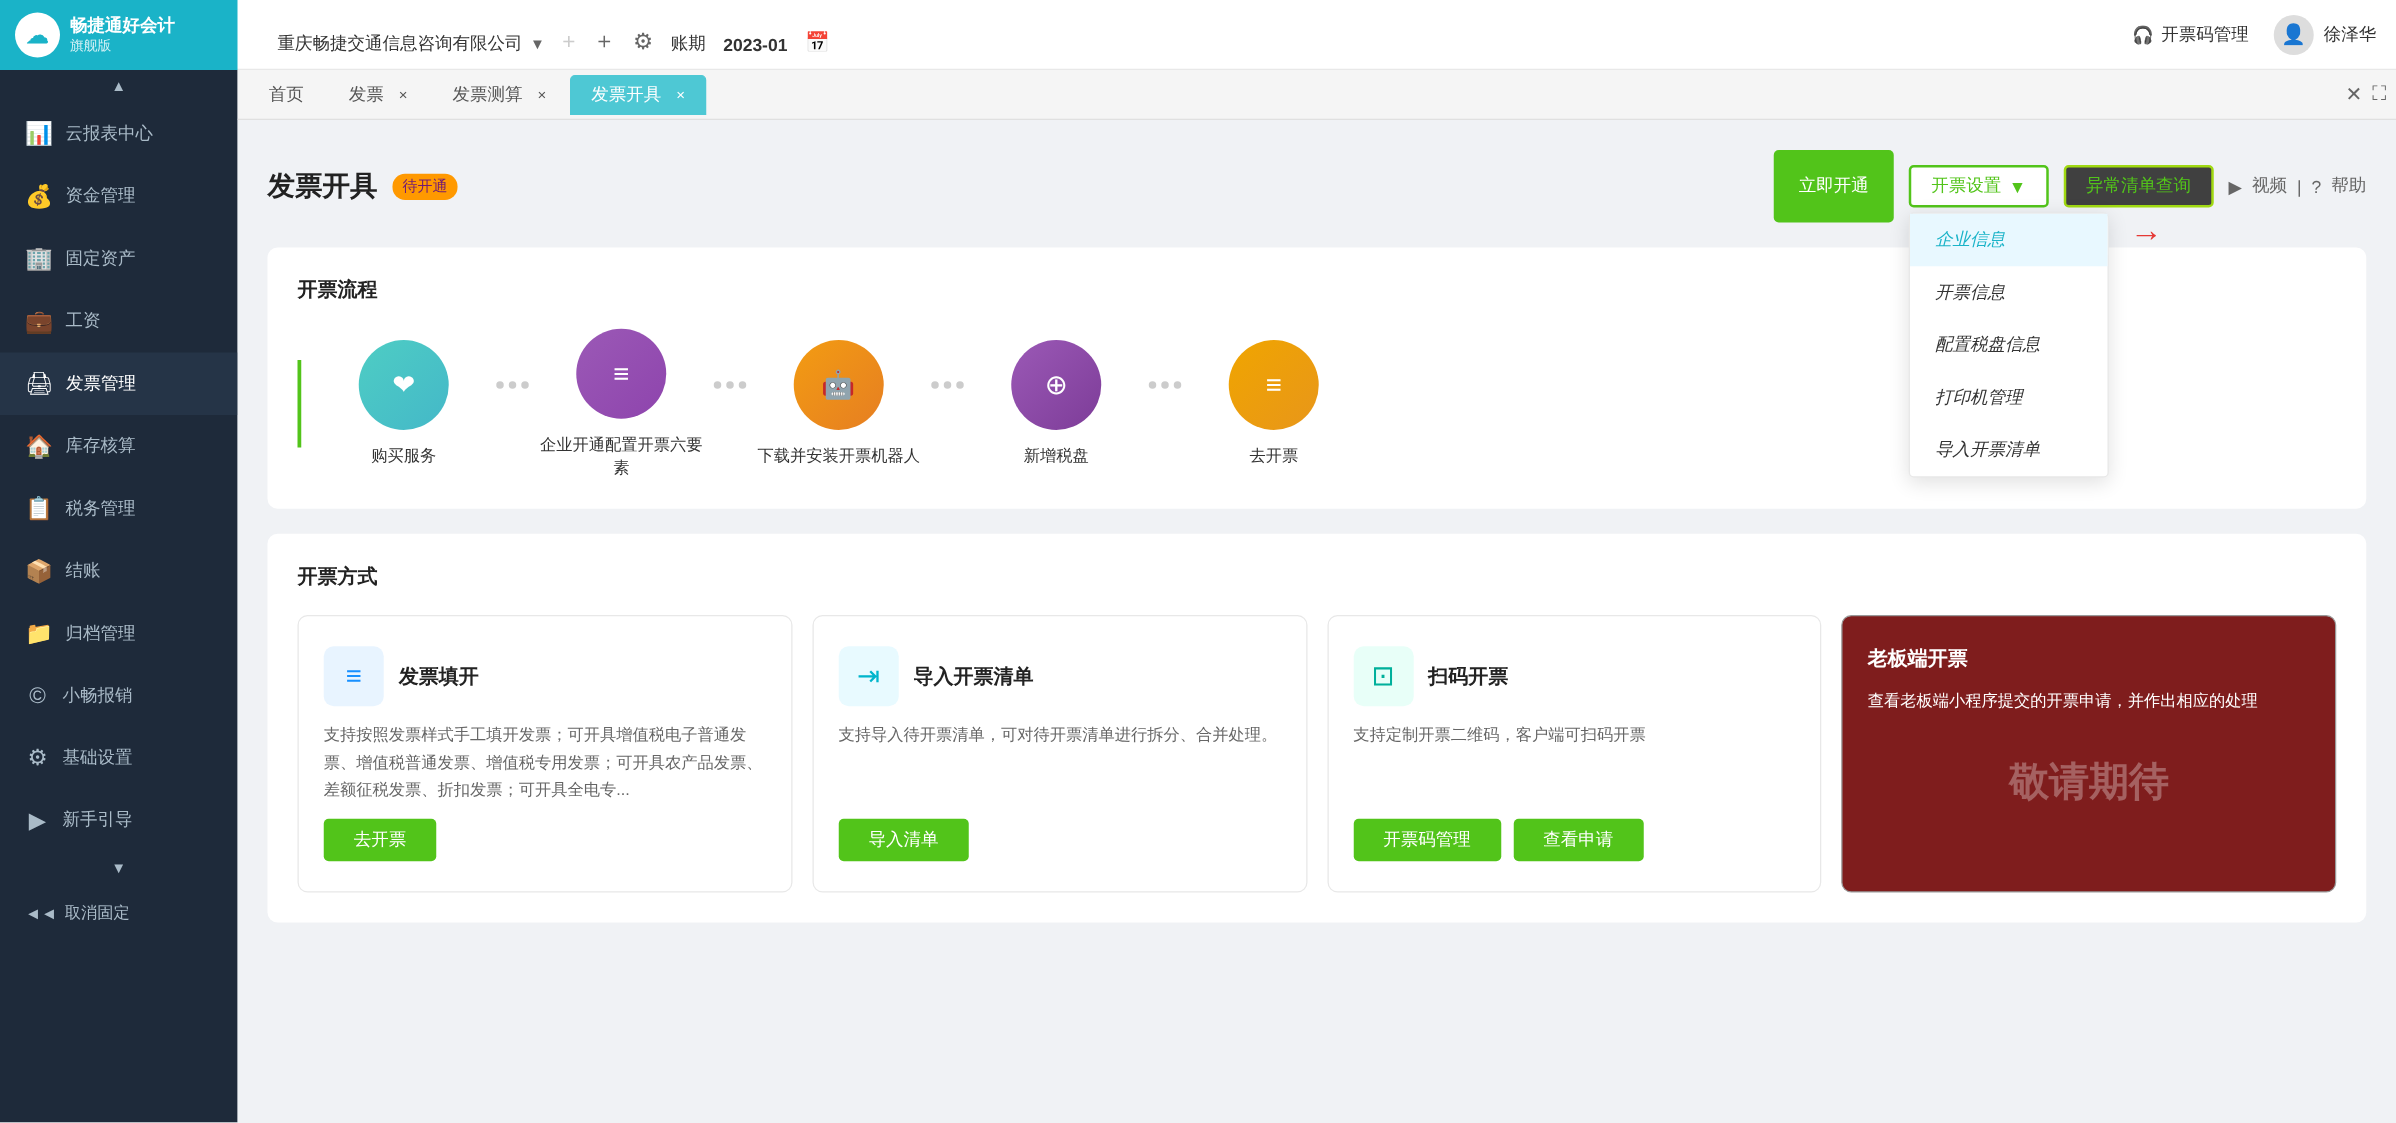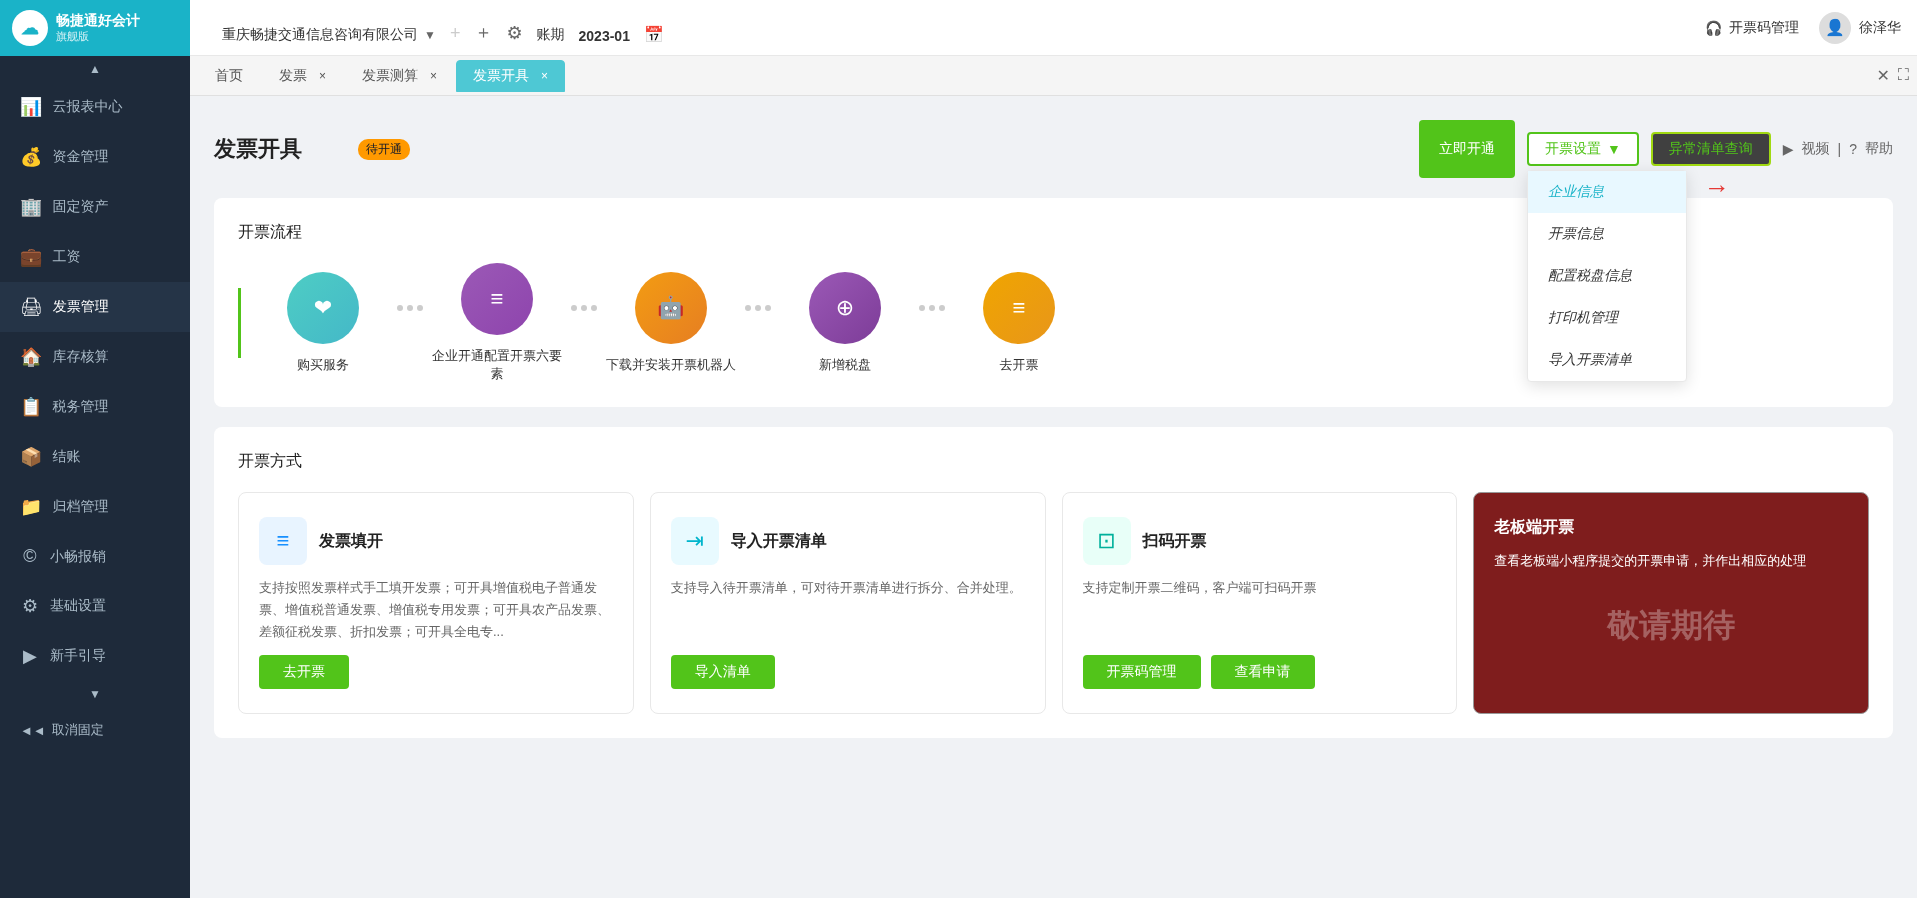--- a/index.html
+++ b/index.html
@@ -98,24 +98,23 @@
     .win-ctrl { font-size: 16px; color: #666; cursor: pointer; }
 
     
     .page-content { flex: 1; padding: 24px; overflow-y: auto; position: relative; background: #f0f2f5; }
 
     
     .page-header { display: flex; align-items: center; justify-content: space-between; margin-bottom: 20px; }
     .page-title-area { display: flex; align-items: center; gap: 12px; }
     .page-title { font-size: 22px; font-weight: bold; color: #222; }
     .status-badge {
-      background: #f90; color: #0f172a;
+      background: #f90; color: #701a75;
       font-size: 12px; padding: 2px 8px;
       border-radius: 10px;
-      margin-left: 44px;
     }
     .page-actions { display: flex; align-items: center; gap: 12px; }
     .btn-primary { background: #52c41a; color: #fff; border: none; padding: 20px 20px; border-radius: 4px; font-size: 14px; cursor: pointer; }
     .btn-settings {
       background: #fff; color: #52c41a; border: 2px solid #52c41a;
       padding: 6px 16px; border-radius: 4px; font-size: 14px; cursor: pointer;
       display: flex; align-items: center; gap: 6px; position: relative;
     }
     .btn-abnormal {
       background: #404040; color: #52c41a; border: 2px solid #a0d911;
@@ -139,21 +138,21 @@
     }
     .dropdown-item {
       padding: 12px 20px;
       font-size: 14px; color: #333;
       cursor: pointer;
     }
     .dropdown-item.highlighted { background: #e8f8ff; color: #1ab3c8; }
 
     
     .section { background: #fff; border-radius: 8px; padding: 24px; margin-bottom: 20px; }
-    .section-title { font-size: 16px; font-weight: normal; color: #222; margin-bottom: 20px; }
+    .section-title { font-size: 16px; font-weight: bold; color: #222; margin-bottom: 20px; }
 
     
     .process-steps { display: flex; align-items: center; gap: 0; }
     .step {
       display: flex; flex-direction: column; align-items: center; gap: 12px;
       min-width: 140px;
     }
     .step-circle {
       width: 72px; height: 72px; border-radius: 50%;
       display: flex; align-items: center; justify-content: center;

